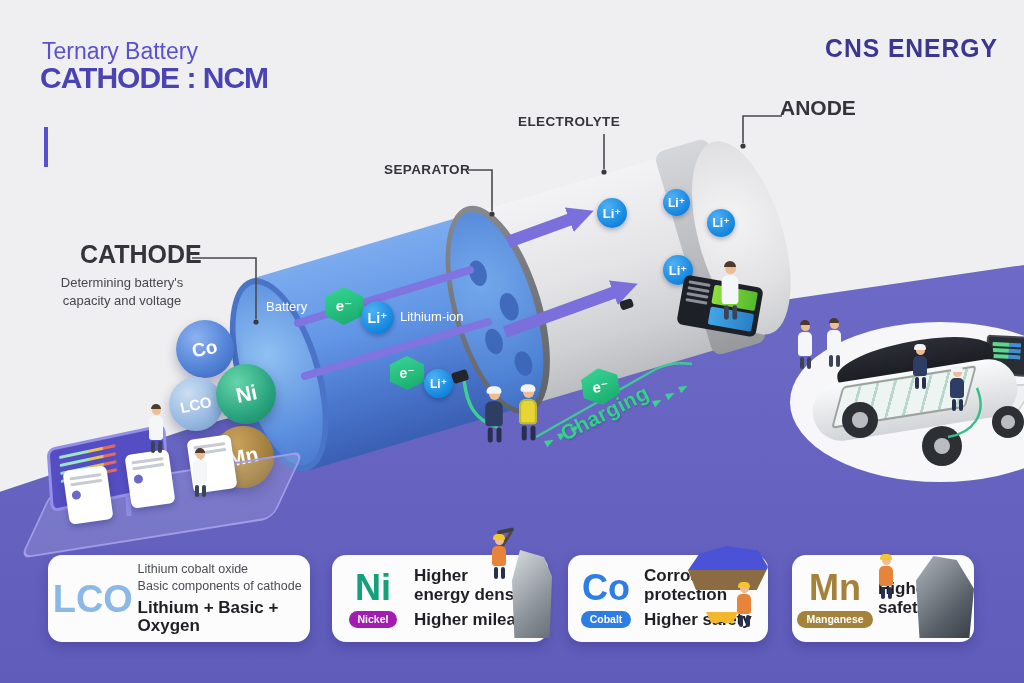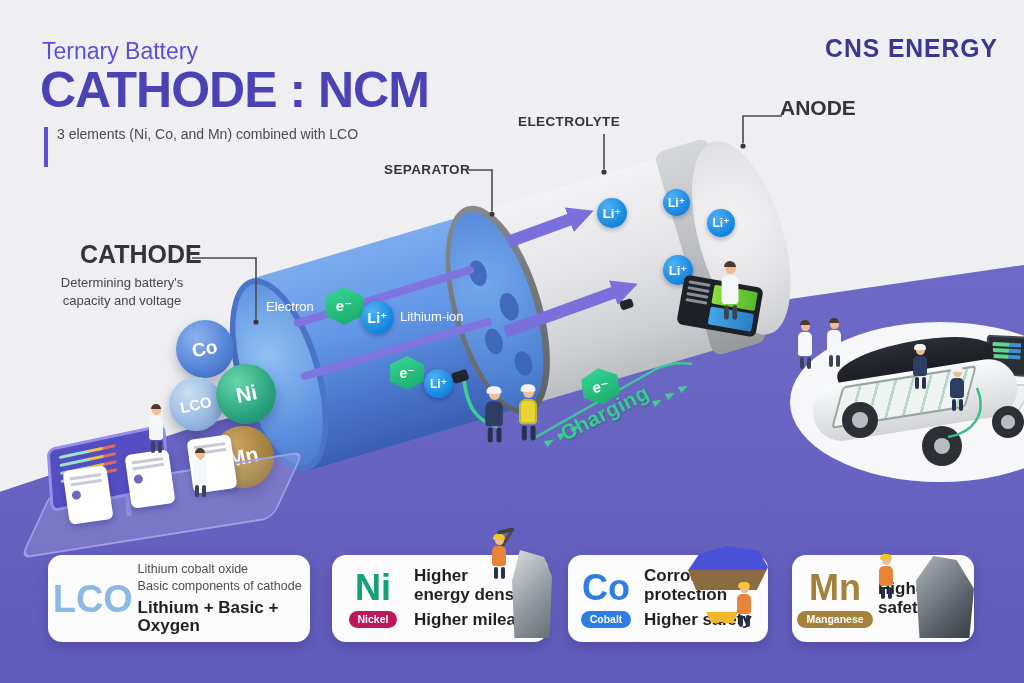--- a/index.html
+++ b/index.html
@@ -7,21 +7,21 @@
        font-family:"Liberation Sans","DejaVu Sans",sans-serif;background:#efeff1}
   .abs{position:absolute}
   
   #floor{left:0;top:0;width:1024px;height:683px;z-index:1;
     background:linear-gradient(180deg,#7673ce 0%,#6b68c6 45%,#605cba 100%);
     clip-path:polygon(0 72%,19% 62.5%,50% 50.5%,77% 43.8%,100% 38.8%,100% 100%,0 100%);}
   #platform{left:790px;top:322px;width:300px;height:160px;border-radius:50%;
     background:#f7f7f9;z-index:4}
   
   .eyebrow{left:42px;top:38px;font-size:23px;font-weight:400;color:#5a50d2;z-index:60}
-  .title{left:40px;top:61px;font-size:50px;font-weight:800;letter-spacing:-1px;color:#4b43b4;z-index:60}
+  .title{left:40px;top:61px;font-size:30px;font-weight:800;letter-spacing:-1px;color:#4b43b4;z-index:60}
   .desc-bar{left:44px;top:127px;width:4px;height:40px;background:#5a50d2;z-index:60}
   .desc{left:57px;top:124px;font-size:14px;line-height:1.5;color:#4a4a50;z-index:60}
   .brand{right:26px;top:33px;font-size:26px;font-weight:800;color:#3b3690;
          transform:scaleX(.95);transform-origin:right;z-index:60;letter-spacing:1px}
   
   .lab{z-index:55;color:#34343a;font-weight:700}
   .lab-sm{font-size:13.5px;letter-spacing:.4px}
   .cath-desc{left:46px;top:274px;width:152px;text-align:center;font-size:13px;
              line-height:1.42;color:#45474c;z-index:55;font-weight:500}
   
@@ -127,21 +127,20 @@
 </head>
 <body>
 
 <div class="abs" id="floor"></div>
 <div class="abs" id="platform"></div>
 
 <div class="abs eyebrow">Ternary Battery</div>
 <div class="abs title">CATHODE : NCM</div>
 <div class="abs desc-bar"></div>
 <div class="abs desc">
-  <div>3 elements (Ni, Co, and Mn) combined with LCO</div>
 </div>
 <div class="abs brand">CNS ENERGY</div>
 
 <div class="abs" id="battery">
   <div class="cath-body"></div>
   <div class="elec-body"></div>
   <div class="anode-ring"></div>
   <div class="anode-cap"></div>
   <div class="sep-rim"></div>
   <div class="sep-disc">
@@ -227,21 +226,21 @@
 
 <div class="abs lab lab-sm" style="left:384px;top:162px">SEPARATOR</div>
 <div class="abs lab lab-sm" style="left:518px;top:114px">ELECTROLYTE</div>
 <div class="abs lab" style="left:780px;top:96px;font-size:21px">ANODE</div>
 <div class="abs lab" style="left:80px;top:240px;font-size:25px">CATHODE</div>
 <div class="abs cath-desc">
   <div>Determining battery's</div>
   <div>capacity and voltage</div>
 </div>
 
-<div class="abs inbatt" style="left:266px;top:299px">Electron</div>
+<div class="abs inbatt" style="left:266px;top:299px">Battery</div>
 <div class="abs hex" style="left:325px;top:287px;width:38px;height:38px;font-size:15px">e⁻</div>
 <div class="abs ion" style="left:361px;top:301px;width:33px;height:33px;font-size:14px">Li⁺</div>
 <div class="abs inbatt" style="left:400px;top:309px">Lithium-ion</div>
 <div class="abs hex" style="left:390px;top:356px;width:34px;height:34px;font-size:14px">e⁻</div>
 <div class="abs ion" style="left:424px;top:369px;width:29px;height:29px;font-size:12px">Li⁺</div>
 <div class="abs ion" style="left:597px;top:198px;width:30px;height:30px;font-size:13px">Li⁺</div>
 <div class="abs ion" style="left:663px;top:189px;width:27px;height:27px;font-size:12px">Li⁺</div>
 <div class="abs ion" style="left:707px;top:209px;width:28px;height:28px;font-size:12px">Li⁺</div>
 <div class="abs ion" style="left:663px;top:255px;width:30px;height:30px;font-size:13px">Li⁺</div>
 
@@ -399,21 +398,21 @@
   <div>
     <div class="card-reg">Lithium cobalt oxide</div>
     <div class="card-reg">Basic components of cathode</div>
     <div class="card-bold" style="margin-top:4px">Lithium + Basic + Oxygen</div>
   </div>
 </div>
 
 <div class="abs card" style="left:332px;width:216px">
   <div style="width:82px;text-align:center">
     <div class="card-sym" style="font-size:36px;color:#14a07a">Ni</div>
-    <span class="pill" style="background:#be185d">Nickel</span>
+    <span class="pill" style="background:#a21caf">Nickel</span>
   </div>
   <div>
     <div class="card-bold">Higher</div>
     <div class="card-bold">energy density</div>
     <div class="card-bold" style="margin-top:7px">Higher mileage</div>
   </div>
 </div>
 <div class="abs ore" style="left:512px;top:550px;width:40px;height:88px;
      clip-path:polygon(20% 0,80% 8%,100% 30%,94% 100%,6% 100%,0 35%);
      background:linear-gradient(135deg,#d8dce0,#8e959c 60%,#686e76)"></div>

